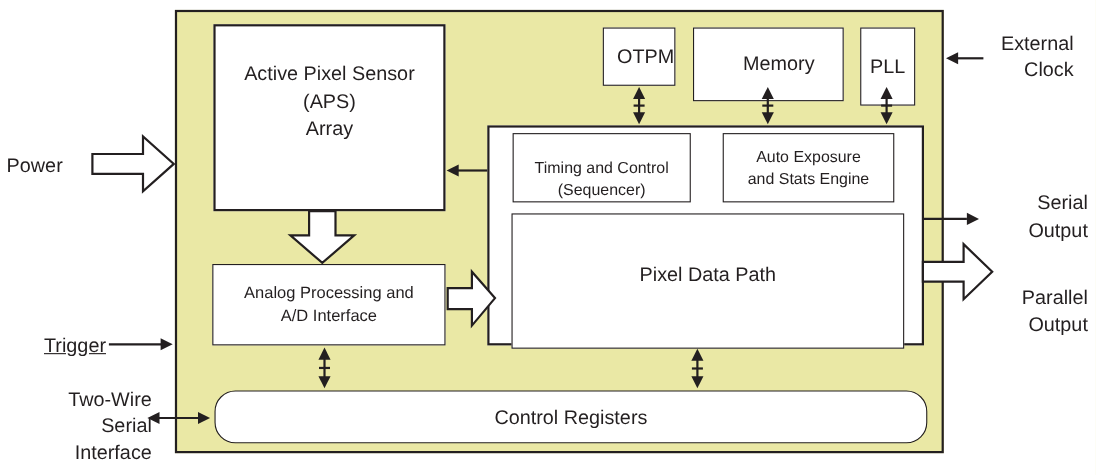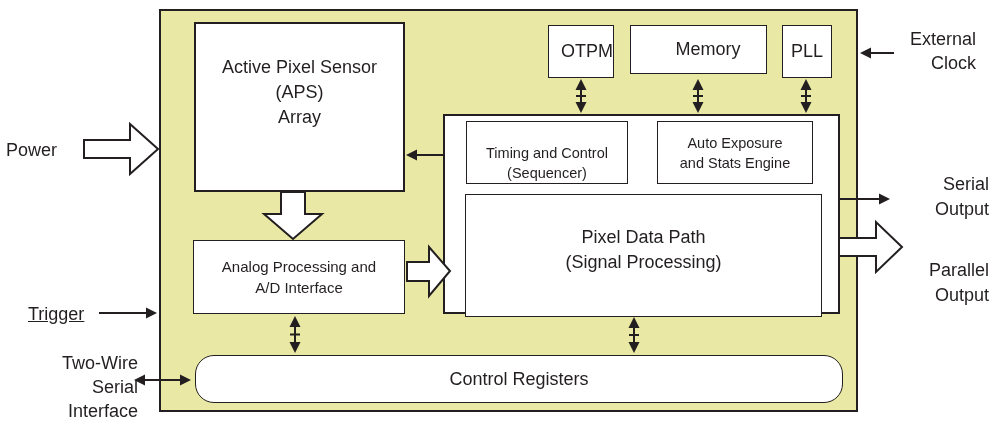--- a/index.html
+++ b/index.html
@@ -35,42 +35,42 @@
     align-items: center;
     justify-content: center;
     text-align: center;
   }
   .ln { display: block; }
   
   .b-aps   { left: 194px; top: 22px;  width: 211px; height: 170px;
              border-width: 2px; font-size: 18px; line-height: 25px;
              justify-content: flex-start; padding-top: 31px; }
   .b-otpm  { left: 548px; top: 25px;  width: 66px;  height: 53px; font-size: 18px; padding-left: 12px; }
-  .b-mem   { left: 630px; top: 25px;  width: 137px; height: 49px; font-size: 18px; padding-left: 19px; }
-  .b-pll   { left: 782px; top: 25px;  width: 50px;  height: 53px; font-size: 18px; }
+  .b-mem   { left: 630px; top: 25px;  width: 137px; height: 67px; font-size: 18px; padding-left: 19px; }
+  .b-pll   { left: 782px; top: 25px;  width: 50px;  height: 71px; font-size: 18px; }
   .b-core  { left: 443px; top: 114px; width: 397px; height: 200px; border-width: 2px; }
   .b-tim   { left: 466px; top: 121px; width: 162px; height: 63px; font-size: 14.5px; line-height: 20px; justify-content: flex-end; }
   .b-auto  { left: 657px; top: 121px; width: 156px; height: 63px; font-size: 14.5px; line-height: 20px; text-align: right; }
   .b-pdp   { left: 465px; top: 194px; width: 357px; height: 123px;
              font-size: 18px; line-height: 25px; padding-bottom: 12px; }
   .b-ana   { left: 193px; top: 240px; width: 212px; height: 74px; font-size: 15px; line-height: 21px; }
   .b-cr    { left: 195px; top: 355px; width: 648px; height: 48px; font-size: 18px; border-radius: 19px; }
   
   .iolabel {
     position: absolute;
     font-size: 18px;
     line-height: 24px;
     text-align: right;
     white-space: nowrap;
   }
   .l-power    { left: 6px;   top: 138px; width: 72px;  text-align: left; }
   .l-extclk   { left: 868px; top: 27px;  width: 108px; }
   .l-serial   { left: 897px; top: 172px; width: 92px;  line-height: 25px; }
   .l-parallel { left: 897px; top: 224px; width: 92px;  line-height: 25px; margin-top: 34px; }
-  .l-trigger  { left: 28px;  top: 302px; width: 76px;  text-align: left; text-decoration: underline; }
+  .l-trigger  { left: 40px;  top: 302px; width: 76px;  text-align: left; text-decoration: underline; }
   .l-twi      { left: 22px;  top: 351px; width: 116px; }
   
   .arrows { position: absolute; left: 0; top: 0; pointer-events: none; }
   .tl { stroke: var(--line); stroke-width: 2; fill: none; }
   .hd { fill: var(--line); stroke: none; }
   .xb { fill: var(--line); stroke: none; }
   .hollow { fill: var(--block-fill); stroke: var(--line); stroke-width: 2; stroke-linejoin: miter; }
 </style>
 </head>
 <body>
@@ -104,21 +104,20 @@
     <span class="ln">(Sequencer)</span>
   </div>
 
   <div class="blk b-auto">
     <span class="ln">Auto Exposure</span>
     <span class="ln">and Stats Engine</span>
   </div>
 
   <div class="blk b-pdp">
     <span class="ln">Pixel Data Path</span>
-    <span class="ln">(Signal Processing)</span>
   </div>
 
   <div class="blk b-ana">
     <span class="ln">Analog Processing and</span>
     <span class="ln">A/D Interface</span>
   </div>
 
   <div class="blk b-cr">
     <span class="ln">Control Registers</span>
   </div>

